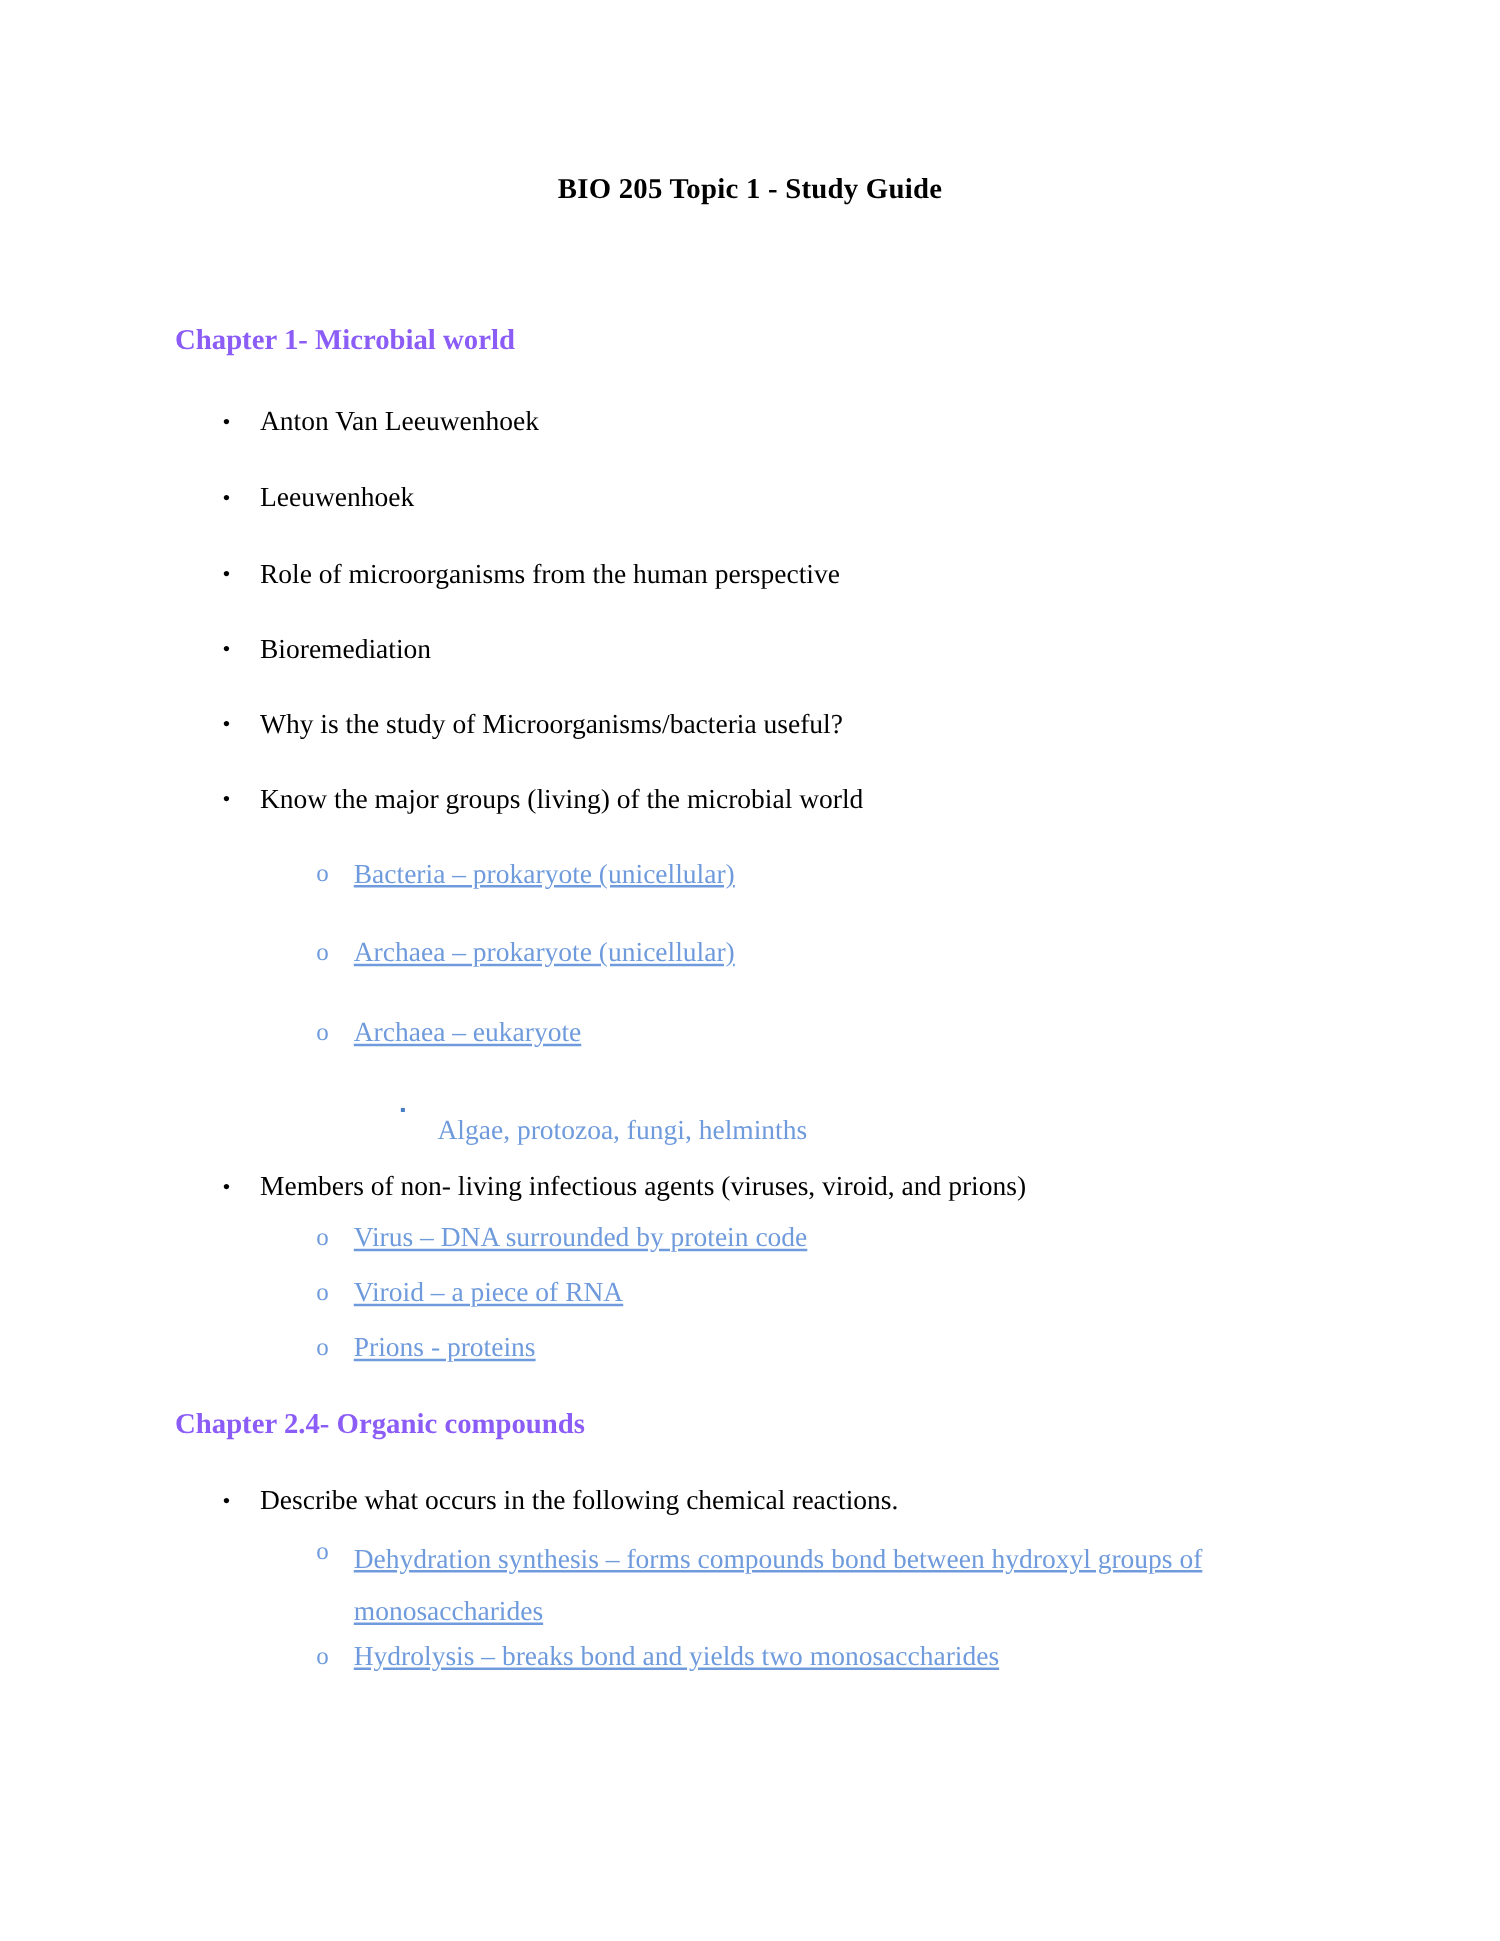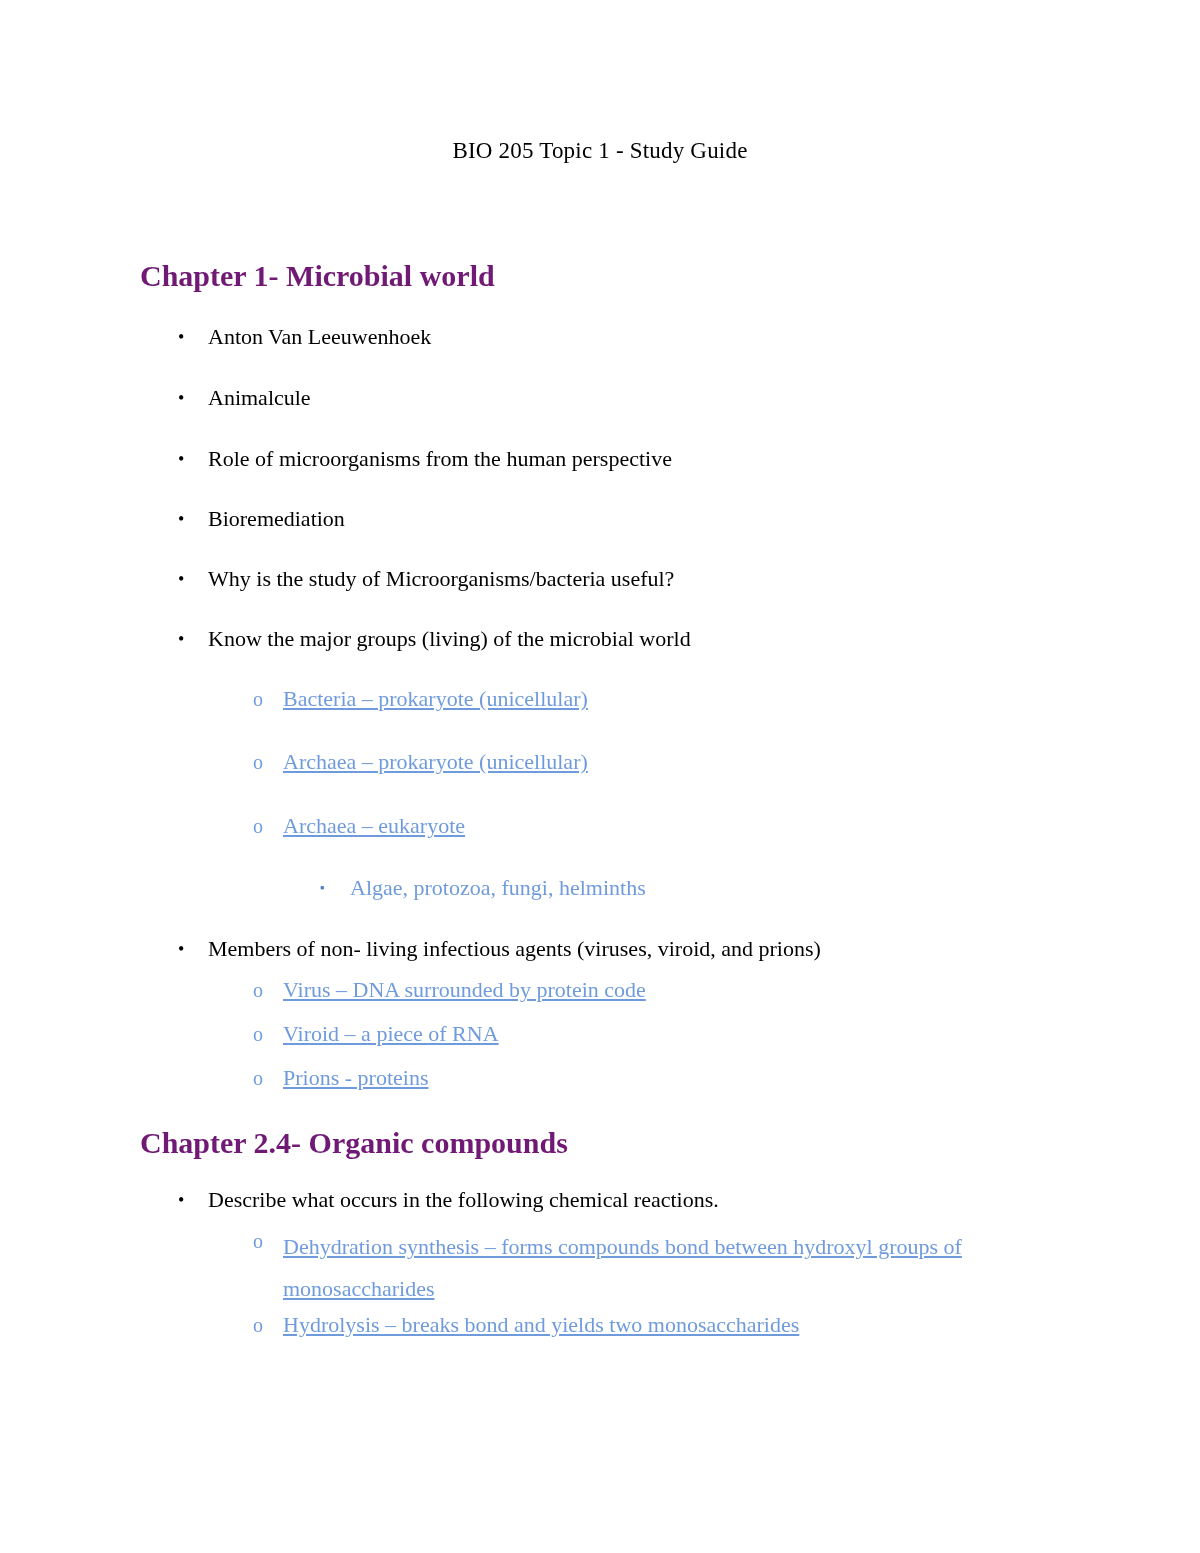--- a/index.html
+++ b/index.html
@@ -24,32 +24,32 @@
   }
 
   
   .doc-title {
     position: absolute;
     top: 138px;
     left: 0;
     width: 1200px;
     text-align: center;
     font-size: 23px;
-    font-weight: normal;
+    font-weight: bold;
     letter-spacing: 0.2px;
     color: #000000;
   }
 
   
   .chapter-heading {
     position: absolute;
     left: 140px;
-    font-size: 30px;
+    font-size: 23px;
     font-weight: bold;
-    color: #701a75;
+    color: #8b5cf6;
     white-space: nowrap;
   }
   #chap1-heading { top: 259px; }
   #chap2-heading { top: 1126px; }
 
   
   .li {
     position: absolute;
     display: block;
     font-size: 22px;
@@ -106,20 +106,21 @@
     color: #6f9bdc;
   }
   .lvl3 .marker {
     font-size: 13px;
     line-height: 30px;
     color: #4a7ec4;
   }
   .lvl3 .txt {
     margin-left: 30px;
     color: #6f9bdc;
+    margin-top: 16px;
   }
 
   
   .wrap2 { width: 720px; line-height: 42px; }
 </style>
 </head>
 <body>
 
 <div class="page">
 
@@ -127,21 +128,21 @@
 
   <div class="chapter-heading" id="chap1-heading">Chapter 1- Microbial world</div>
 
   <div class="li lvl1" style="top:322px;">
     <span class="marker">•</span>
     <span class="txt">Anton Van Leeuwenhoek</span>
   </div>
 
   <div class="li lvl1" style="top:383px;">
     <span class="marker">•</span>
-    <span class="txt">Animalcule</span>
+    <span class="txt">Leeuwenhoek</span>
   </div>
 
   <div class="li lvl1" style="top:444px;">
     <span class="marker">•</span>
     <span class="txt">Role of microorganisms from the human perspective</span>
   </div>
 
   <div class="li lvl1" style="top:504px;">
     <span class="marker">•</span>
     <span class="txt">Bioremediation</span>

